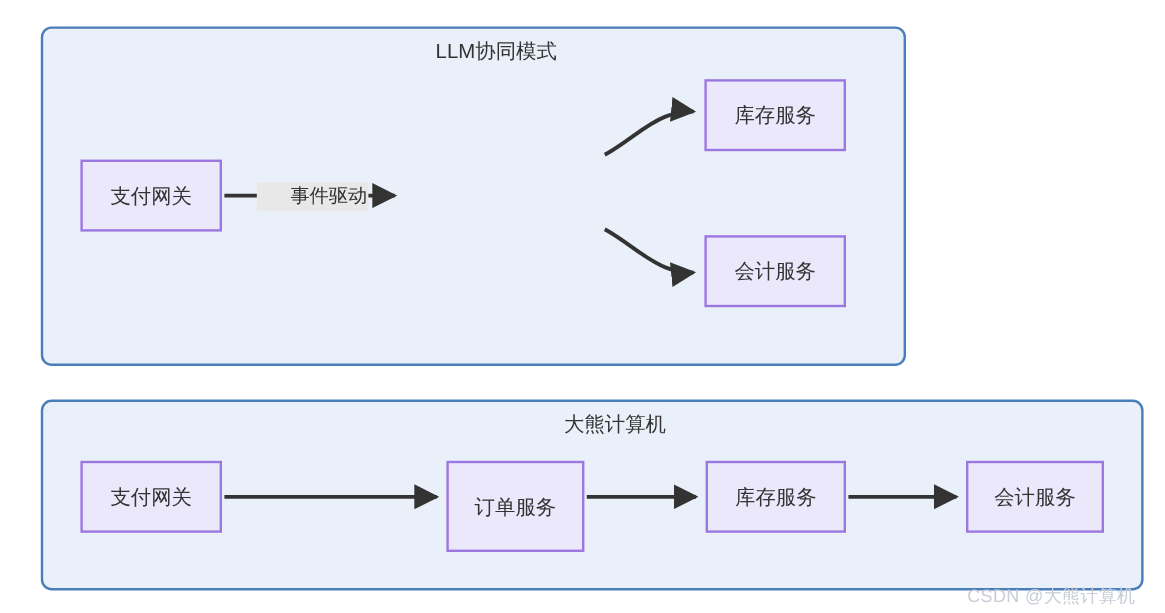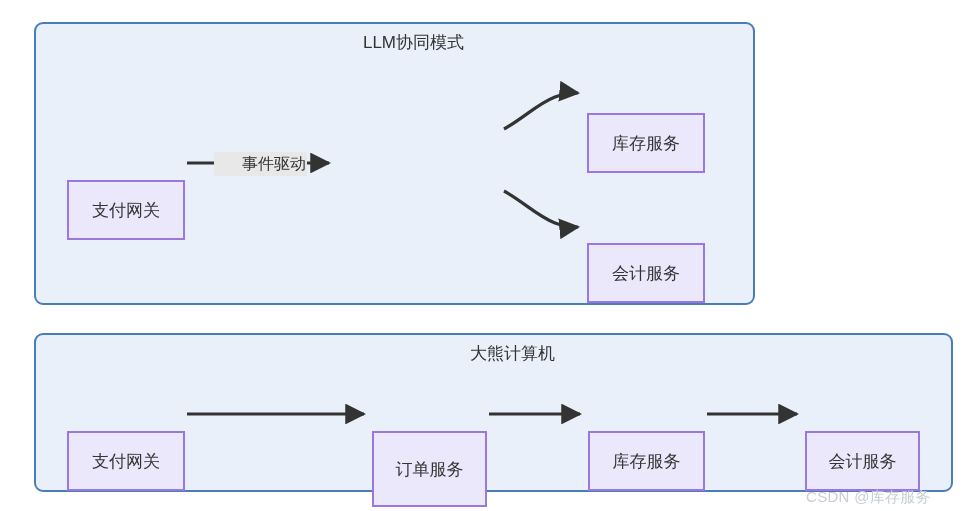--- a/index.html
+++ b/index.html
@@ -41,21 +41,20 @@
     position: absolute;
     background: #ECE8FC;
     border: 2px solid #9D77E0;
     box-sizing: border-box;
     display: flex;
     align-items: center;
     justify-content: center;
     font-size: 17px;
     color: #333333;
     white-space: nowrap;
-    margin-top: 47px;
   }
   .edge-svg {
     position: absolute;
     top: 0;
     left: 0;
     width: 971px;
     height: 511px;
     pointer-events: none;
     overflow: visible;
   }
@@ -138,15 +137,15 @@
   </div>
 
   <div class="node" style="left:588px; top:384px; width:117px; height:60px;">
     <span>库存服务</span>
   </div>
 
   <div class="node" style="left:805px; top:384px; width:115px; height:60px;">
     <span>会计服务</span>
   </div>
 
-  <div class="watermark" style="left:806px; top:488px;">CSDN @库存服务</div>
+  <div class="watermark" style="left:806px; top:488px;">CSDN @大熊计算机</div>
 
 </div>
 
 </body></html>

